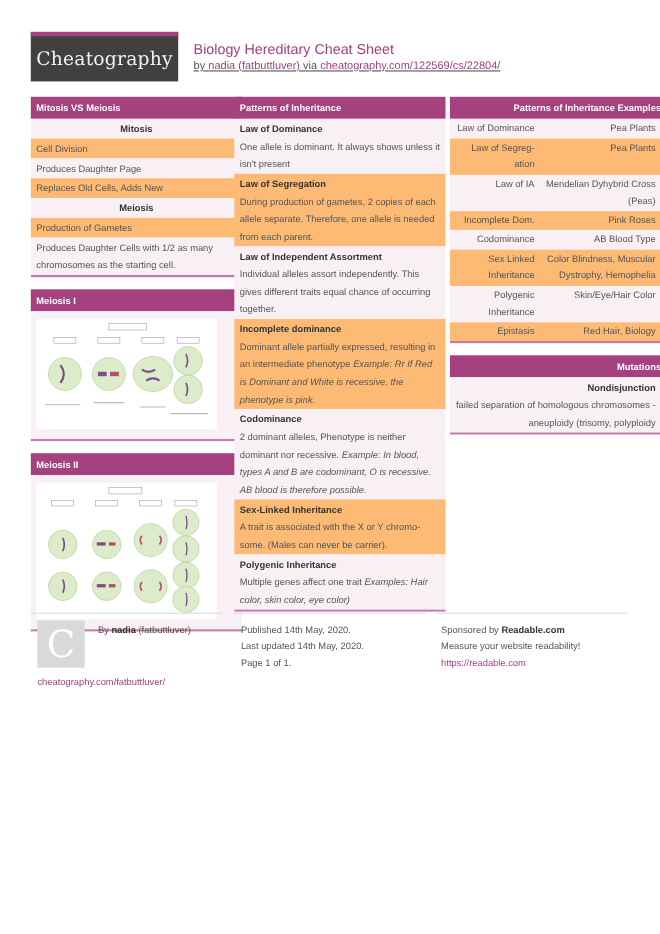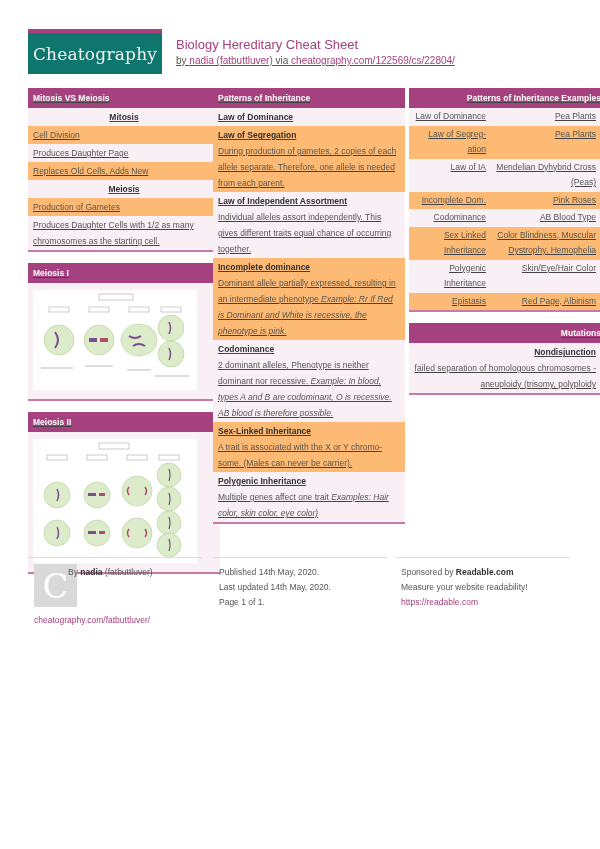--- a/index.html
+++ b/index.html
@@ -1,31 +1,31 @@
 <!DOCTYPE html>
 <html><head>
 <meta charset="utf-8">
 <style>
   * { box-sizing: border-box; margin: 0; padding: 0; }
   html, body { width: 600px; height: 849px; background: #ffffff; }
   body { position: relative; font-family: "Liberation Sans", sans-serif; color: #444; overflow: hidden; }
 
   .logo {
     position: absolute; left: 28px; top: 29px; width: 134px; height: 45px;
-    background: #0f766e; border-top: 4px solid #a5417e;
+    background: #404040; border-top: 4px solid #a5417e;
     display: flex; align-items: center; justify-content: center;
   }
   .logo span { font-family: "DejaVu Serif", serif; color: #f2f2f2; font-size: 17px; letter-spacing: 0.2px; }
 
   .title-block { position: absolute; left: 176px; top: 37px; }
   .title { color: #a5417e; font-size: 13px; line-height: 16px; }
   .byline { font-size: 10px; line-height: 14px; color: #555; margin-top: 1px; text-decoration: underline; }
   .byline a { color: #a5417e; text-decoration: none; }
 
-  .col { position: absolute; top: 88px; width: 192px; text-decoration: underline; }
+  .col { position: absolute; top: 88px; width: 192px; }
   .col1 { left: 28px; }
   .col2 { left: 213px; }
   .col3 { left: 409px; text-align: right; }
 
   .section { margin-bottom: 11px; border-bottom: 2px solid #c57aa9; }
   .sec-head {
     background: #a5417e; color: #fff; font-weight: bold; font-size: 8.5px;
     height: 20px; line-height: 20px; padding-left: 5px;
   }
   .row { font-size: 8.5px; line-height: 16px; padding: 1px 5px; color: #555; }
@@ -138,20 +138,21 @@
       </div>
     </div>
   </div>
 </div>
 
 <div class="col col2">
   <div class="section">
     <div class="sec-head">Patterns of Inheritance</div>
     <div class="row alt">
       <span class="h">Law of Dominance</span>
+      <span>One allele is dominant. It always shows unless it isn't present</span>
     </div>
     <div class="row white">
       <span class="h">Law of Segregation</span>
       <span>During production of gametes, 2 copies of each allele separate. Therefore, one allele is needed from each parent.</span>
     </div>
     <div class="row alt">
       <span class="h">Law of Independent Assortment</span>
       <span>Individual alleles assort independently. This gives different traits equal chance of occurring together.</span>
     </div>
     <div class="row white">
@@ -199,41 +200,41 @@
     <div class="pair white row">
         <span class="k">Sex Linked Inheritance</span>
         <span class="v">Color Blindness, Muscular Dystrophy, Hemophelia</span>
       </div>
     <div class="pair alt row">
         <span class="k">Polygenic Inheritance</span>
         <span class="v">Skin/Eye/Hair Color</span>
       </div>
     <div class="pair white row">
         <span class="k">Epistasis</span>
-        <span class="v">Red Page, Albinism</span>
+        <span class="v">Red Hair, Biology</span>
       </div>
   </div>
 
   <div class="section">
     <div class="sec-head">Mutations</div>
     <div class="row alt">
       <span class="h">Nondisjunction</span>
       <span>failed separation of homologous chromo­somes - aneuploidy (trisomy, polyploidy</span>
     </div>
   </div>
 </div>
 
 <div class="footer-line" style="left:28px; width:174px;"></div>
 <div class="footer-line" style="left:213px; width:174px;"></div>
 <div class="footer-line" style="left:396px; width:174px;"></div>
 
 <div class="avatar">
   <span>C</span>
 </div>
-<div class="foot" style="left:68px; top:565px;">
+<div class="foot" style="left:89px; top:565px;">
   <span>By </span><b>nadia</b><span> (fatbuttluver)</span>
 </div>
 <div class="foot" style="left:34px; top:613px;">
   <a>cheatography.com/fatbuttluver/</a>
 </div>
 
 <div class="foot" style="left:219px; top:565px;">
   <div>Published 14th May, 2020.</div>
   <div>Last updated 14th May, 2020.</div>
   <div>Page 1 of 1.</div>

